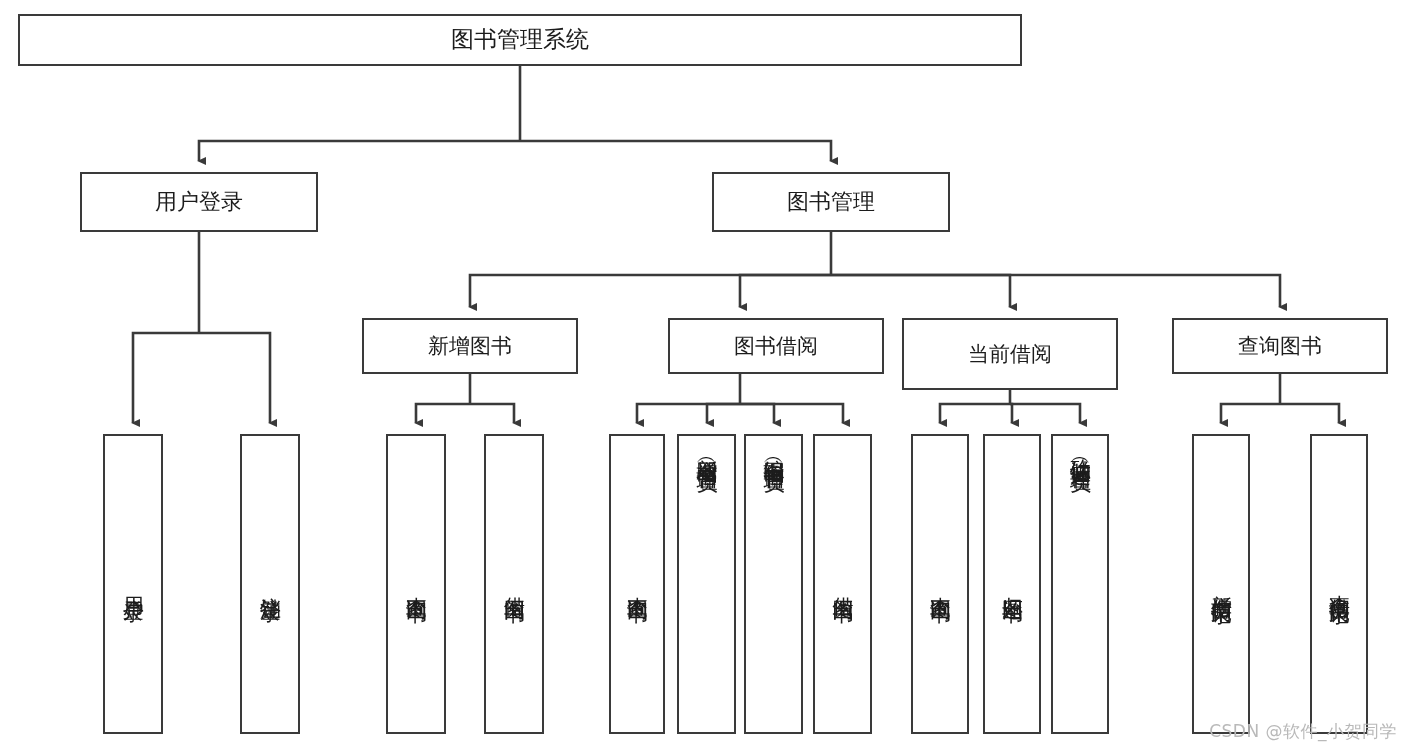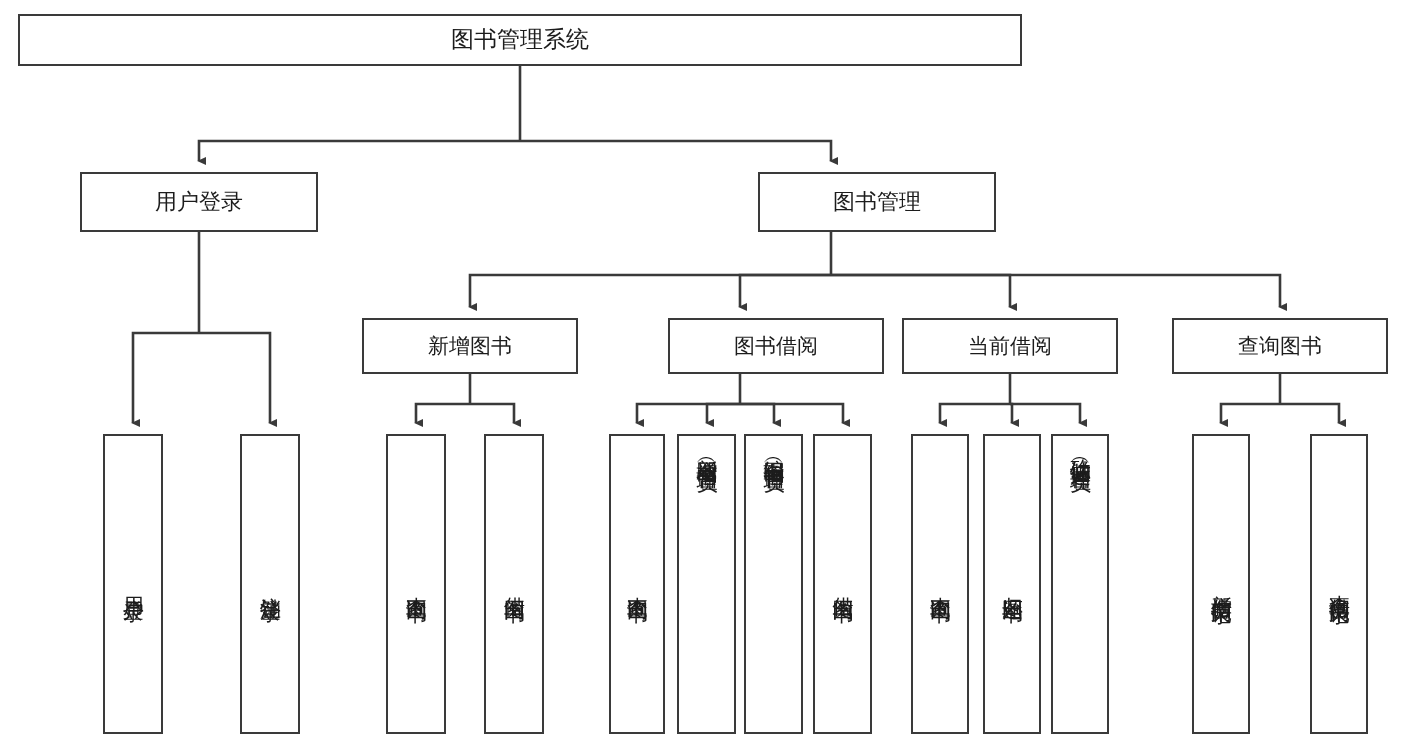--- a/index.html
+++ b/index.html
@@ -115,30 +115,30 @@
       </g>
   </svg>
 
   <div id="node-layer">
       <div class="node root" style="left: 18px; top: 14px; width: 1004px; height: 52px;">
         <span class="lbl">图书管理系统</span>
       </div>
       <div class="node lvl2" style="left: 80px; top: 172px; width: 238px; height: 60px;">
         <span class="lbl">用户登录</span>
       </div>
-      <div class="node lvl2" style="left: 712px; top: 172px; width: 238px; height: 60px; margin-left: 46px;">
+      <div class="node lvl2" style="left: 712px; top: 172px; width: 238px; height: 60px;">
         <span class="lbl">图书管理</span>
       </div>
       <div class="node lvl3" style="left: 362px; top: 318px; width: 216px; height: 56px;">
         <span class="lbl">新增图书</span>
       </div>
       <div class="node lvl3" style="left: 668px; top: 318px; width: 216px; height: 56px;">
         <span class="lbl">图书借阅</span>
       </div>
-      <div class="node lvl3" style="left: 902px; top: 318px; width: 216px; height: 56px;">
+      <div class="node lvl3" style="left: 902px; top: 318px; width: 216px; height: 72px;">
         <span class="lbl">当前借阅</span>
       </div>
       <div class="node lvl3" style="left: 1172px; top: 318px; width: 216px; height: 56px;">
         <span class="lbl">查询图书</span>
       </div>
       <div class="node leaf" style="left: 103px; top: 434px; width: 60px; height: 300px;">
         <span class="lbl">用户登录</span>
       </div>
       <div class="node leaf" style="left: 240px; top: 434px; width: 60px; height: 300px;">
         <span class="lbl">注销登录</span>
@@ -171,13 +171,14 @@
         <span class="lbl">确认归还（管理员）</span>
       </div>
       <div class="node leaf" style="left: 1192px; top: 434px; width: 58px; height: 300px;">
         <span class="lbl">新增借阅记录</span>
       </div>
       <div class="node leaf" style="left: 1310px; top: 434px; width: 58px; height: 300px;">
         <span class="lbl">查询借阅记录</span>
       </div>
     </div>
 
+  <div class="watermark">CSDN @软件_小贺同学</div>
 </div>
 
 </body></html>

